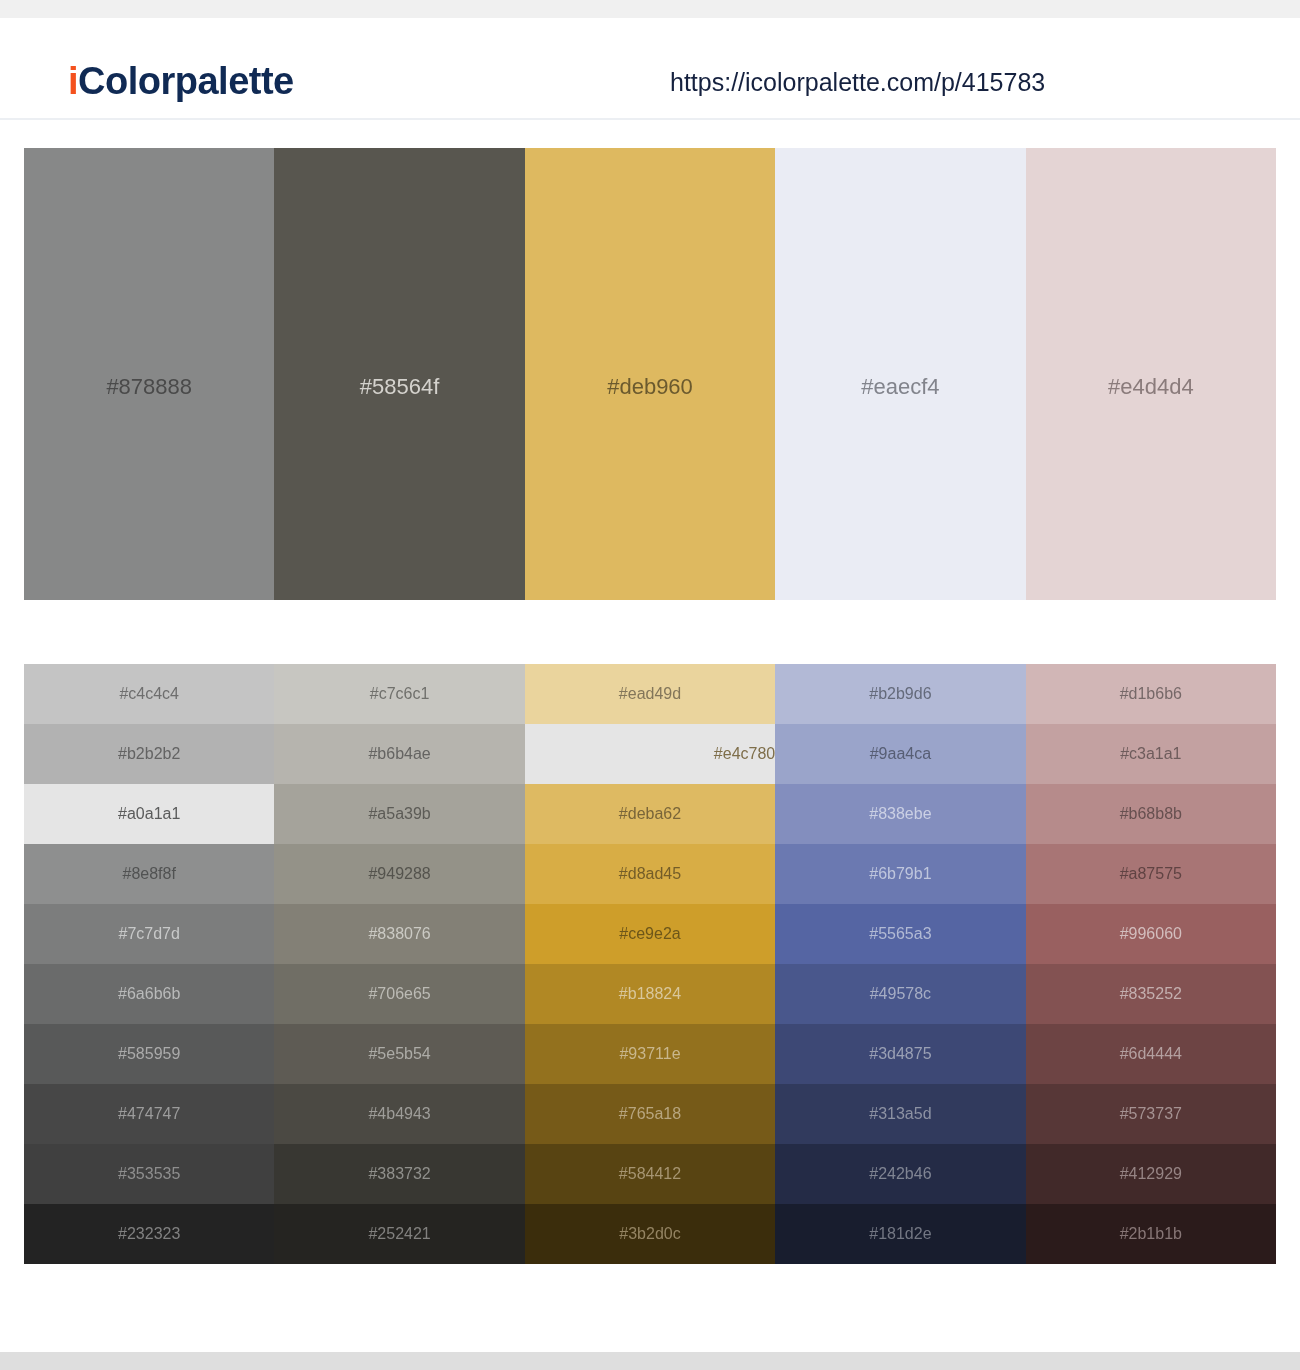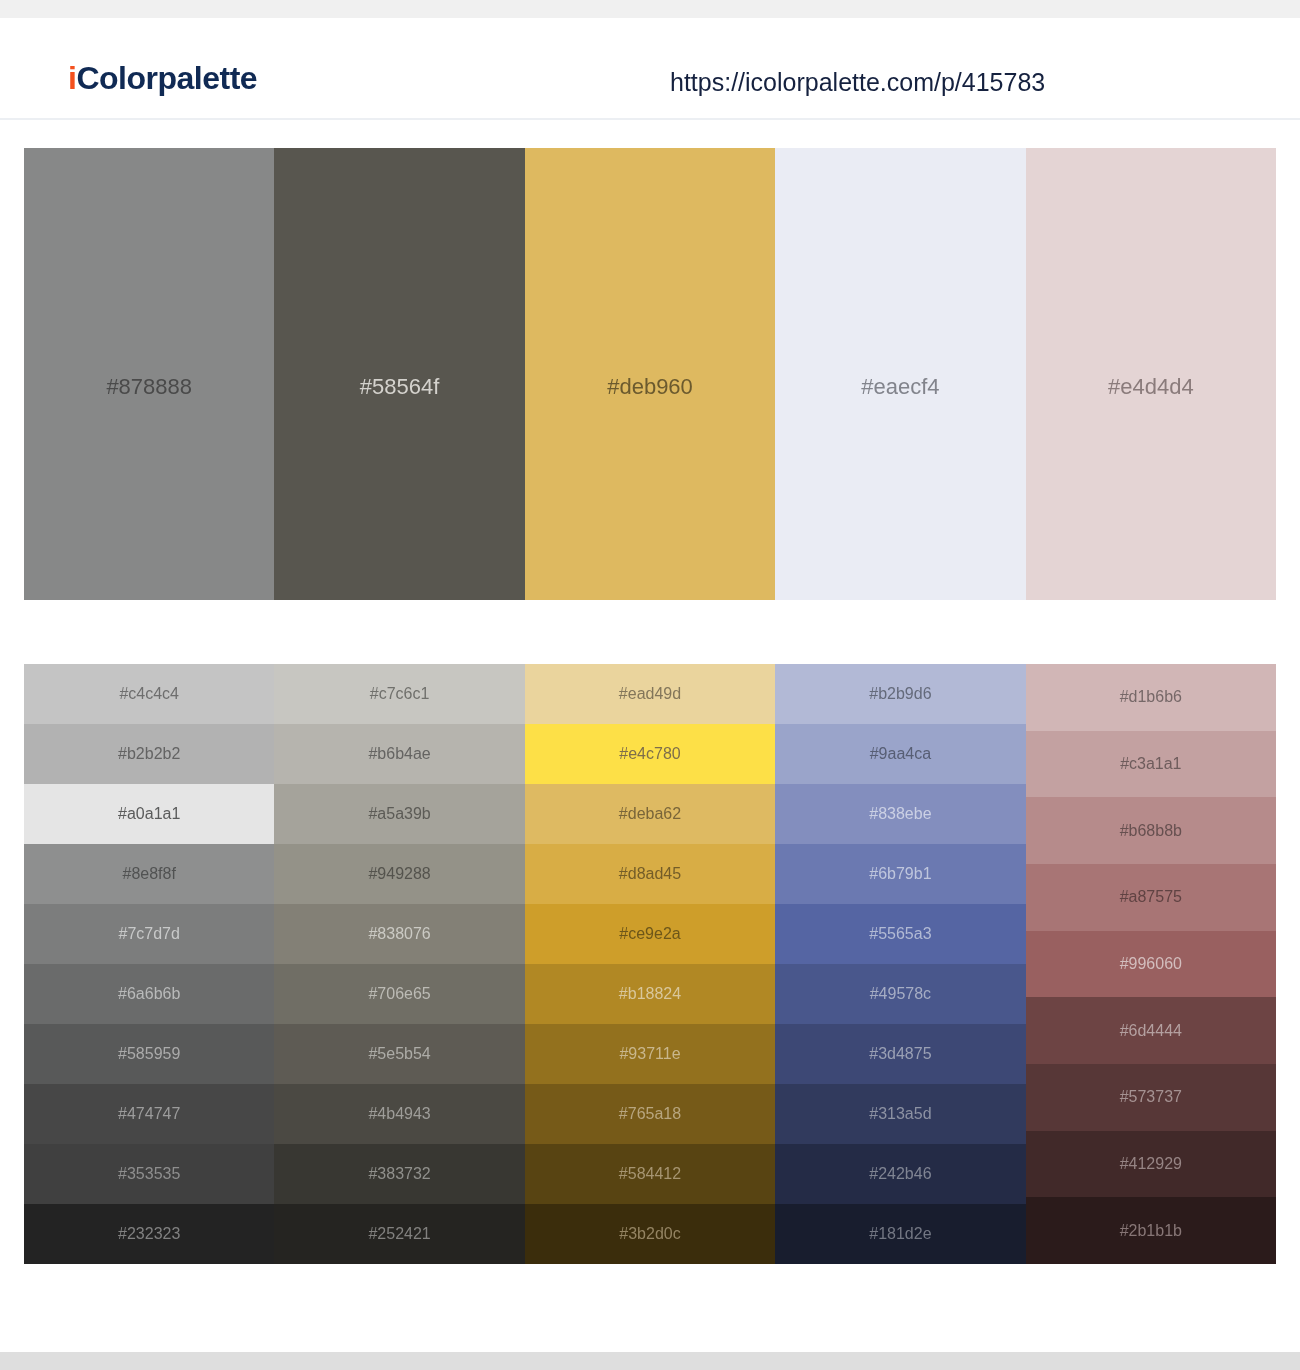--- a/index.html
+++ b/index.html
@@ -34,21 +34,21 @@
     width: 1300px;
     height: 102px;
     background: #ffffff;
     border-bottom: 2px solid #eceff3;
   }
 
   .logo {
     position: absolute;
     left: 68px;
     top: 44px;
-    font-size: 32px;
+    font-size: 38px;
     font-weight: bold;
     letter-spacing: -0.5px;
     line-height: 1;
     white-space: nowrap;
   }
   .logo-i { color: #f4511e; }
   .logo-rest { color: #102a54; }
 
   .url {
     position: absolute;
@@ -213,21 +213,21 @@
           <span class="shade-label" style="color: rgb(144, 144, 140);">#383732</span>
         </div>
         <div class="shade-cell" style="background: rgb(37, 36, 33);">
           <span class="shade-label" style="color: rgb(130, 129, 127);">#252421</span>
         </div>
       </div>
       <div class="shade-col">
         <div class="shade-cell" style="background: rgb(234, 212, 157);">
           <span class="shade-label" style="color: rgb(131, 118, 90);">#ead49d</span>
         </div>
-        <div class="shade-cell" style="background: #fde047;">
+        <div class="shade-cell" style="background: #e5e5e5; justify-content: flex-end;">
           <span class="shade-label" style="color: rgb(126, 110, 74);">#e4c780</span>
         </div>
         <div class="shade-cell" style="background: rgb(222, 186, 98);">
           <span class="shade-label" style="color: rgb(121, 101, 57);">#deba62</span>
         </div>
         <div class="shade-cell" style="background: rgb(216, 173, 69);">
           <span class="shade-label" style="color: rgb(116, 93, 40); text-align: center;">#d8ad45</span>
         </div>
         <div class="shade-cell" style="background: rgb(206, 158, 42);">
           <span class="shade-label" style="color: rgb(109, 86, 25);">#ce9e2a</span>
@@ -289,20 +289,23 @@
         </div>
         <div class="shade-cell" style="background: rgb(182, 139, 139);">
           <span class="shade-label" style="color: rgb(103, 80, 80);">#b68b8b</span>
         </div>
         <div class="shade-cell" style="background: rgb(168, 117, 117);">
           <span class="shade-label" style="color: rgb(96, 67, 67);">#a87575</span>
         </div>
         <div class="shade-cell" style="background: rgb(153, 96, 96);">
           <span class="shade-label" style="color: rgb(211, 190, 190); text-align: center;">#996060</span>
         </div>
+        <div class="shade-cell" style="background: rgb(131, 82, 82);">
+          <span class="shade-label" style="color: rgb(196, 175, 175);">#835252</span>
+        </div>
         <div class="shade-cell" style="background: rgb(109, 68, 68);">
           <span class="shade-label" style="color: rgb(180, 160, 160);">#6d4444</span>
         </div>
         <div class="shade-cell" style="background: rgb(87, 55, 55);">
           <span class="shade-label" style="color: rgb(165, 146, 146);">#573737</span>
         </div>
         <div class="shade-cell" style="background: rgb(65, 41, 41);">
           <span class="shade-label" style="color: rgb(150, 132, 132);">#412929</span>
         </div>
         <div class="shade-cell" style="background: rgb(43, 27, 27);">

